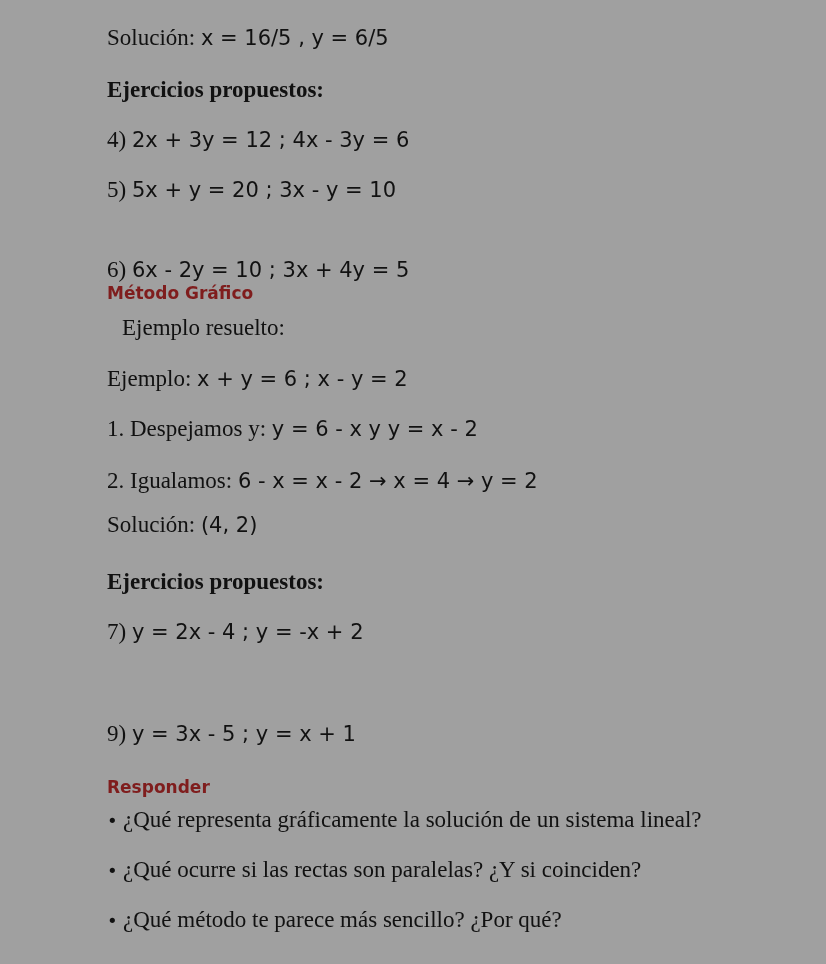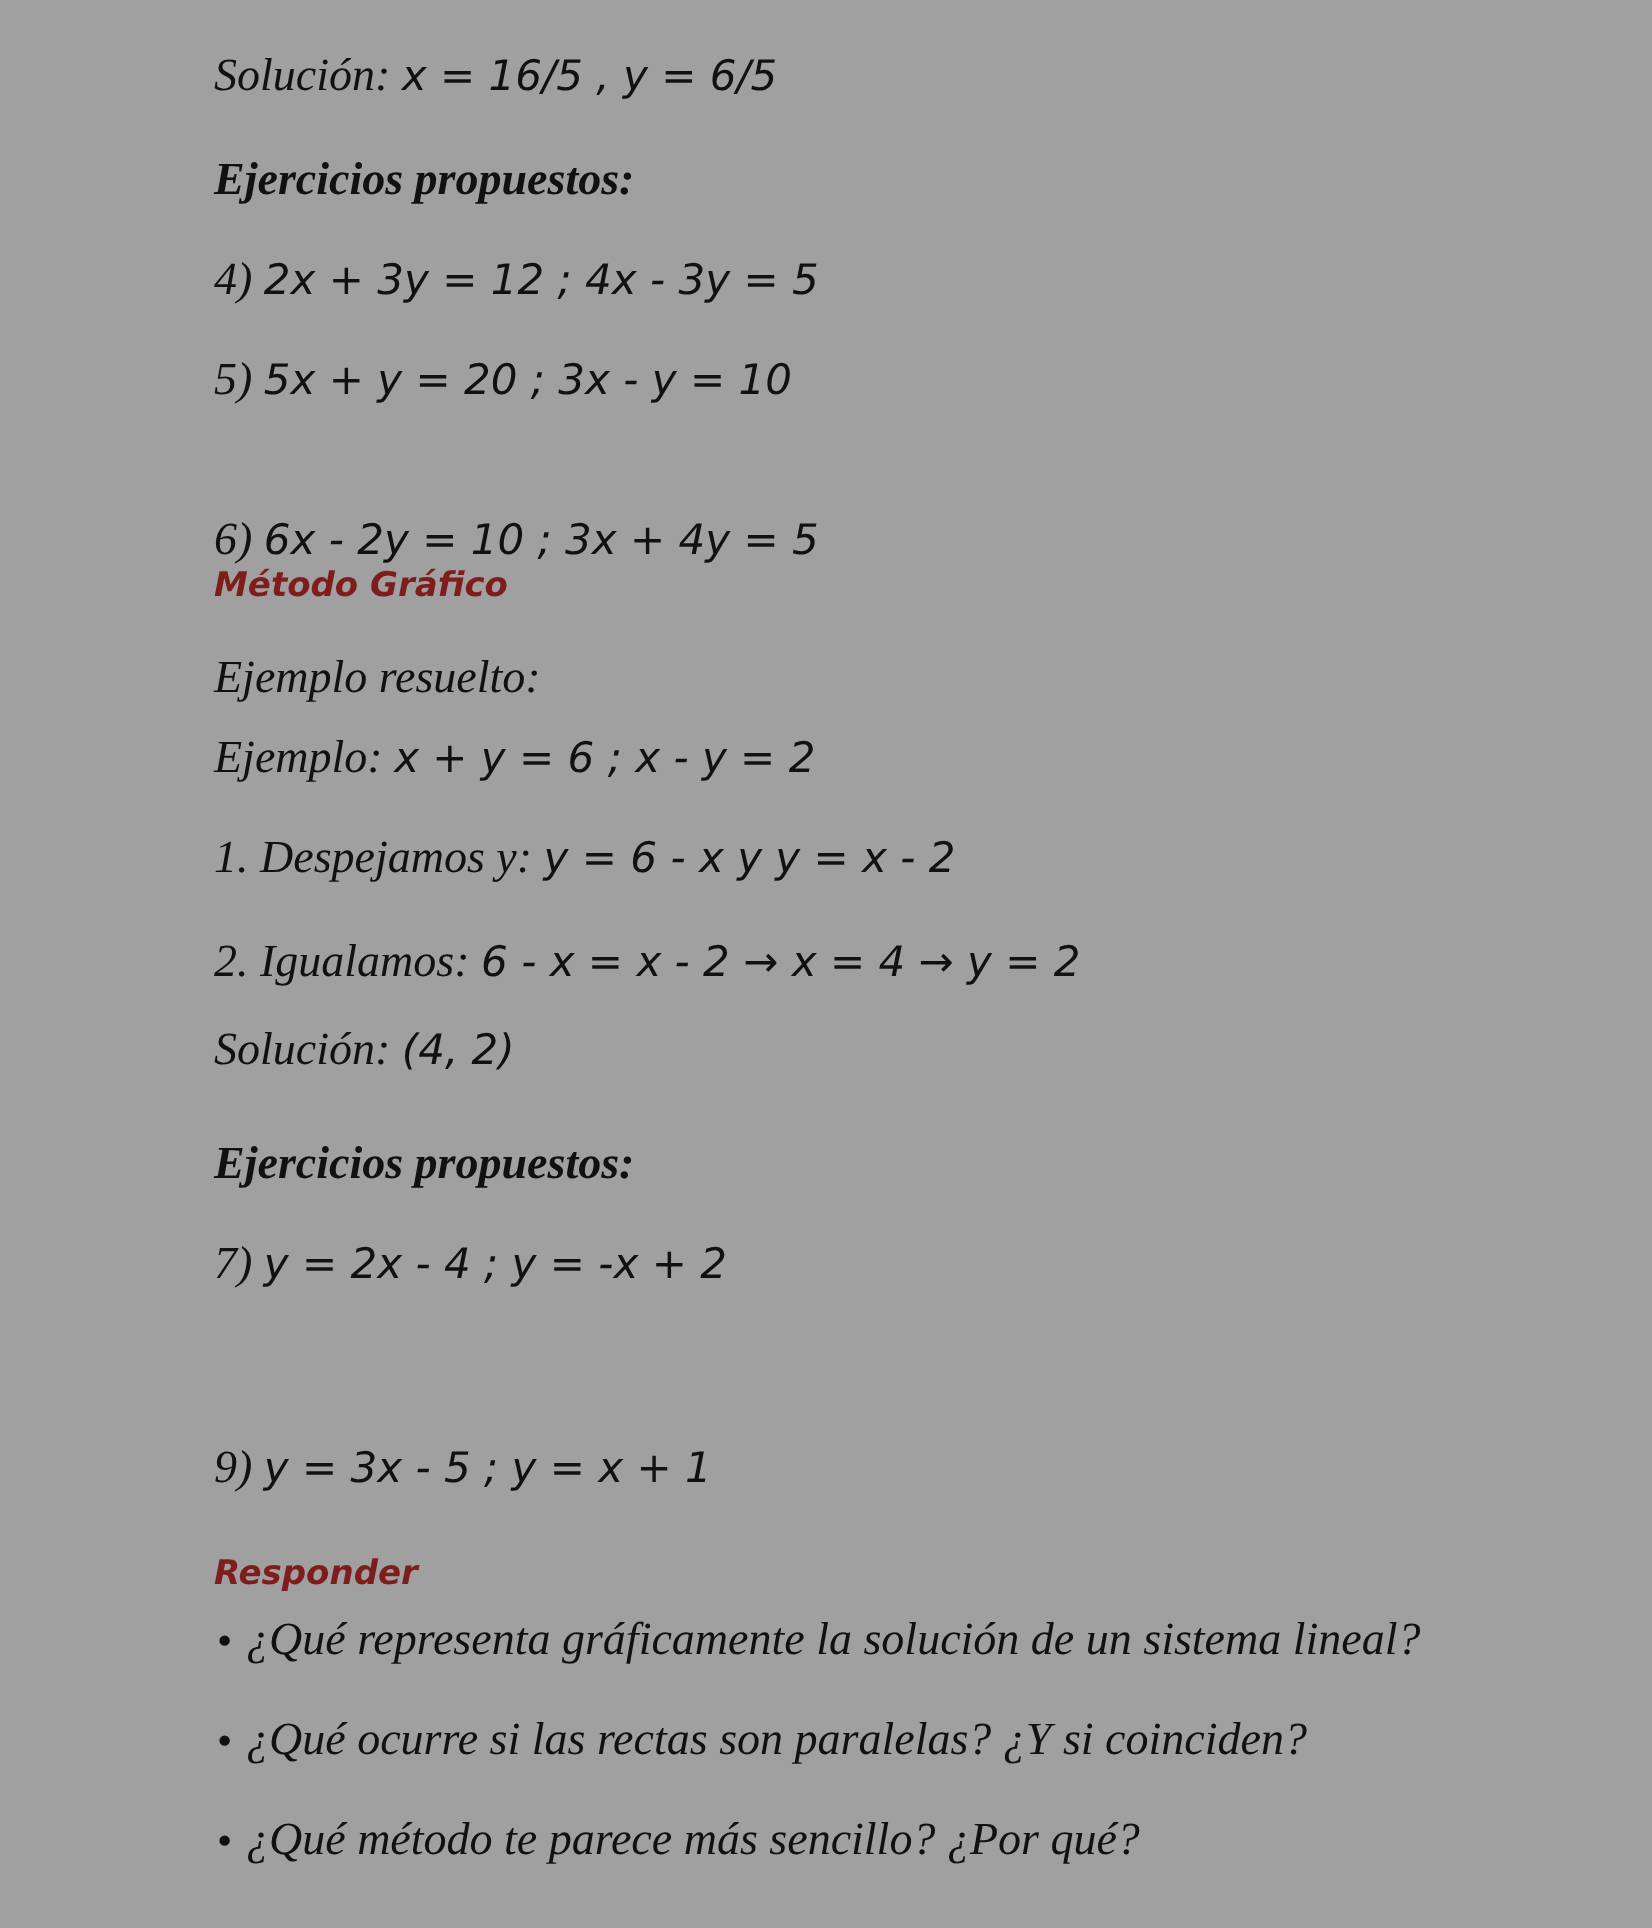--- a/index.html
+++ b/index.html
@@ -14,21 +14,20 @@
       overflow: hidden;
       font-family: "Liberation Serif", "DejaVu Serif", serif;
       color: #111111;
     }
     .doc {
       position: absolute;
       left: 0;
       top: 0;
       width: 689px;
       height: 964px;
-      font-style: italic;
     }
     .line {
       position: absolute;
       left: 107px;
       font-size: 23px;
       line-height: 28px;
       white-space: nowrap;
     }
     .math {
       font-family: "DejaVu Sans", "Liberation Sans", sans-serif;
@@ -65,34 +64,34 @@
 
   <div class="line" style="top:24px;">
     <span>Solución:</span>
     <span class="math">x = 16/5 , y = 6/5</span>
   </div>
 
   <div class="line bold" style="top:76px;">Ejercicios propuestos:</div>
 
   <div class="line" style="top:126px;">
     <span>4)</span>
-    <span class="math">2x + 3y = 12 ; 4x - 3y = 5</span>
+    <span class="math">2x + 3y = 12 ; 4x - 3y = 6</span>
   </div>
   <div class="line" style="top:176px;">
     <span>5)</span>
     <span class="math">5x + y = 20 ; 3x - y = 10</span>
   </div>
   <div class="line" style="top:226px;margin-top:30px;">
     <span>6)</span>
     <span class="math">6x - 2y = 10 ; 3x + 4y = 5</span>
   </div>
 
   <div class="line heading" style="top:279px;">Método Gráfico</div>
 
-  <div class="line" style="top:325px;">Ejemplo resuelto:</div>
+  <div class="line" style="top:314px;margin-left:15px;">Ejemplo resuelto:</div>
 
   <div class="line" style="top:365px;">
     <span>Ejemplo:</span>
     <span class="math">x + y = 6 ; x - y = 2</span>
   </div>
 
   <div class="line" style="top:415px;">
     <span>1. Despejamos y:</span>
     <span class="math">y = 6 - x y y = x - 2</span>
   </div>

